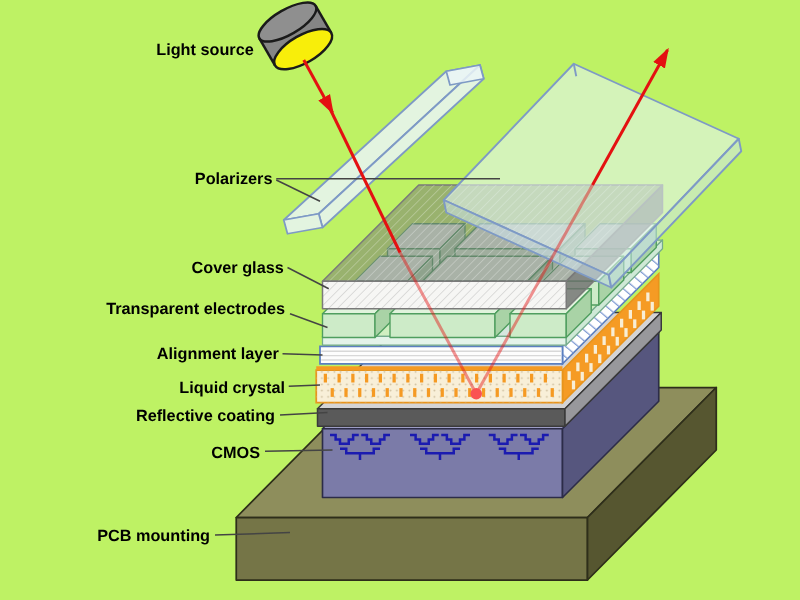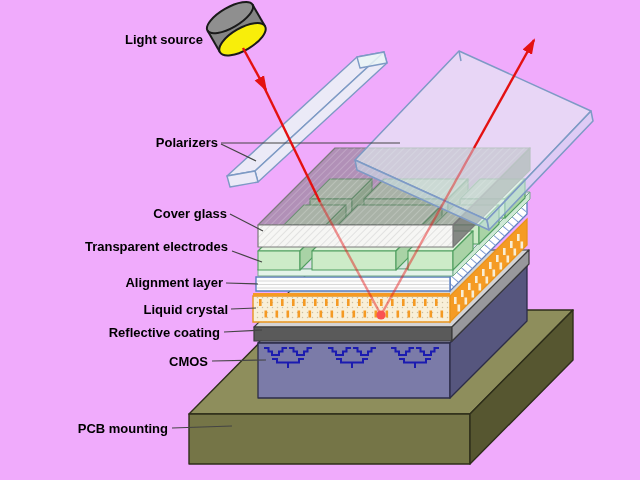--- a/index.html
+++ b/index.html
@@ -1,16 +1,16 @@
 <!DOCTYPE html>
 <html><head>
 <meta charset="utf-8">
 <style>
   html,body{margin:0;padding:0;background:#ffffff;}
-  #stage{position:relative;width:640px;height:480px;background:#f0abfc;overflow:hidden;
+  #stage{position:relative;width:640px;height:480px;background:#bef264;overflow:hidden;
          font-family:"Liberation Sans", sans-serif;}
   svg{position:absolute;left:0;top:0;}
   text.lbl{font-family:"Liberation Sans", sans-serif;font-size:13px;font-weight:bold;fill:#000;}
 </style>
 </head>
 <body>
 
 <div id="stage">
 <svg width="640" height="480" viewBox="0 0 640 480">
   <defs>

